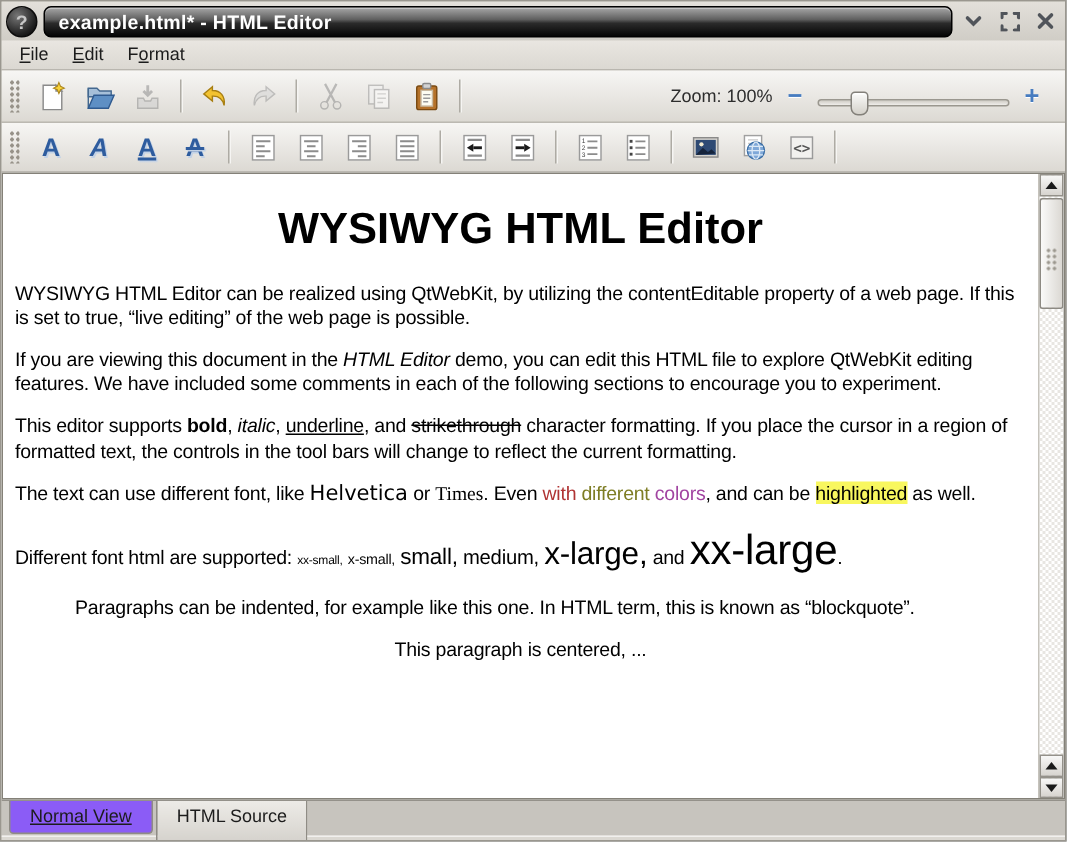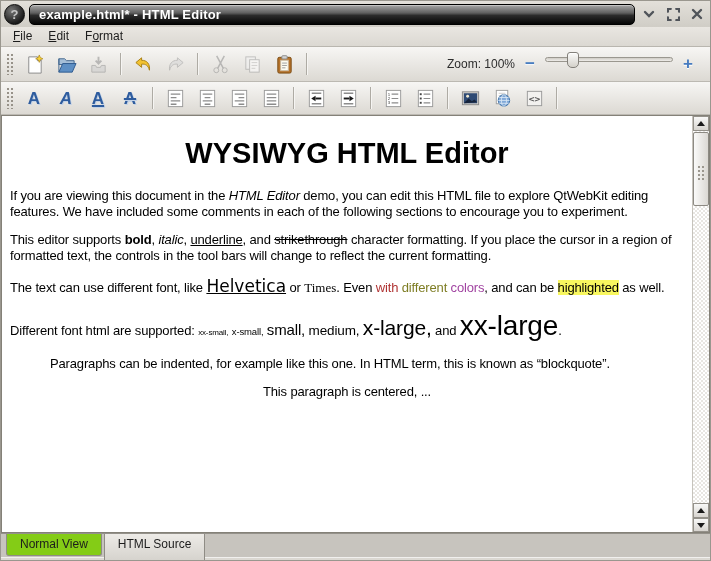--- a/index.html
+++ b/index.html
@@ -45,21 +45,21 @@
   .tb-btn svg { width: 21px; height: 21px; }
   .tb-btn.disabled { opacity: .55; filter: grayscale(1); }
   .tb-sep { width: 1px; height: 22px; background: #aeaba4;
     box-shadow: 1px 0 0 #f6f5f3; margin: 0 6px; flex: 0 0 auto; }
   .Aicon { font-size: 17px; font-weight: bold; color: #2e5c9e; line-height: 1;
     text-shadow: 1px 1px 0 #c3d2e6; }
   .Aicon.it { font-style: italic; }
   .Aicon.un { text-decoration: underline; text-decoration-thickness: 2px; }
   .Aicon.st { text-decoration: line-through; text-decoration-thickness: 2px; }
   
-  .zoom-area { margin-left: auto; display: flex; align-items: flex-start;
+  .zoom-area { margin-left: auto; display: flex; align-items: flex-end;
     gap: 7px; padding-right: 12px; font-size: 12px; color: #2d2d2d; }
   .zbtn { color: #477cc0; font-size: 17px; font-weight: bold; width: 16px;
     text-align: center; line-height: 14px; text-shadow: 0 1px 0 #fff; }
   .ztrack { width: 128px; height: 5px; border: 1px solid #9a978f; border-radius: 3px;
     background: linear-gradient(#cfccc5,#efedea); position: relative; }
   .zhandle { position: absolute; top: -6px; width: 12px; height: 16px;
     border: 1px solid #83807a; border-radius: 3px 3px 5px 5px;
     background: linear-gradient(#fbfbfa,#d4d1ca);
     box-shadow: inset 0 1px 0 #fff; }
   
@@ -73,21 +73,21 @@
   .doc blockquote { margin-left: 40px; margin-right: 30px; }
   .doc p.center { text-align: center; }
   .seg-b { font-weight: bold; }
   .seg-i { font-style: italic; }
   .seg-u { text-decoration: underline; }
   .seg-st { text-decoration: line-through; }
   .seg-red { color: #b03434; }
   .seg-olive { color: #7e7d24; }
   .seg-purple { color: #a144a1; }
   .seg-hl { background: #f8f75f; }
-  .seg-helv { font-family: "DejaVu Sans", sans-serif; font-size: 17px; letter-spacing:0;text-decoration:underline; }
+  .seg-helv { font-family: "DejaVu Sans", sans-serif; font-size: 14px; letter-spacing:0; }
   .seg-times { font-family: "Liberation Serif", serif; letter-spacing:0; }
   .seg-xxs { font-size: 8px; }
   .seg-xs { font-size: 9.5px; }
   .seg-sm { font-size: 15px; }
   .seg-md { font-size: 13.5px; }
   .seg-xl { font-size: 21px; }
   .seg-xxl { font-size: 28px; }
   
   .vscroll { width: 17px; position: relative; border-left: 1px solid #c6c3bc;
     background: repeating-conic-gradient(#ffffff 0% 25%, #e8e6e2 0% 50%) 0 0 / 4px 4px; }
@@ -107,21 +107,21 @@
   .vs-thumb::after { content:""; position:absolute; left:3px; right:3px; top:32px;
     height:16px;
     background-image: radial-gradient(circle, #9b978e 1px, rgba(0,0,0,0) 1.2px);
     background-size: 4px 4px; }
   
   .tabbar { height: 24px; background: #c7c4be; border-top: 1px solid #94918a;
     display: flex; align-items: flex-start; padding-left: 5px; }
   .tab { font-size: 12px; color: #1c1c1c; padding: 3px 13px 4px;
     border: 1px solid #8f8c85; border-top: none; border-radius: 0 0 3px 3px;
     margin-right: 2px; }
-  .tab.active { background: #84cc16; height: 22px; }
+  .tab.active { background: #8b5cf6; height: 22px; text-decoration: underline; }
   .tab.inactive { background: linear-gradient(#edebe7,#cecbc5); height: 36px; }
   .statusstrip { height: 5px; background: #dbd8d2; border-top: 1px solid #f1f0ee; }
 </style>
 </head>
 <body>
 
 <div class="window">
 
   <div class="titlebar">
     <div class="help-btn">?</div>
@@ -378,20 +378,21 @@
             <text x="11" y="14.8" font-size="10" text-anchor="middle" fill="#555" font-family="DejaVu Sans Mono" font-weight="bold">&lt;&gt;</text>
           </svg>
         </span>
       </div>
       <div class="tb-sep"></div>
   </div>
 
   <div class="content">
     <div class="doc">
         <h1><span>WYSIWYG HTML Editor</span></h1>
+        <p><span>WYSIWYG HTML Editor can be realized using QtWebKit, by utilizing the contentEditable property of a web page. If this is set to true, “live editing” of the web page is possible.</span></p>
         <p><span>If you are viewing this document in the </span><span class="seg-i">HTML Editor</span><span> demo, you can edit this HTML file to explore QtWebKit editing features. We have included some comments in each of the following sections to encourage you to experiment.</span></p>
         <p><span>This editor supports </span><span class="seg-b">bold</span><span>, </span><span class="seg-i">italic</span><span>, </span><span class="seg-u">underline</span><span>, and </span><span class="seg-st">strikethrough</span><span> character formatting. If you place the cursor in a region of formatted text, the controls in the tool bars will change to reflect the current formatting.</span></p>
         <p><span>The text can use different font, like </span><span class="seg-helv">Helvetica</span><span> or </span><span class="seg-times">Times</span><span>. Even </span><span class="seg-red">with</span><span> </span><span class="seg-olive">different</span><span> </span><span class="seg-purple">colors</span><span>, and can be </span><span class="seg-hl">highlighted</span><span> as well.</span></p>
         <p><span>Different font html are supported: </span><span class="seg-xxs">xx-small,</span><span> </span><span class="seg-xs">x-small,</span><span> </span><span class="seg-sm">small,</span><span> </span><span class="seg-md">medium,</span><span> </span><span class="seg-xl">x-large,</span><span> and </span><span class="seg-xxl">xx-large</span><span>.</span></p>
         <blockquote><span>Paragraphs can be indented, for example like this one. In HTML term, this is known as “blockquote”.</span></blockquote>
         <p class="center"><span>This paragraph is centered, ...</span></p>
       </div>
     <div class="vscroll">
       <div class="vs-btn top">
           <div class="tri-up"></div>

